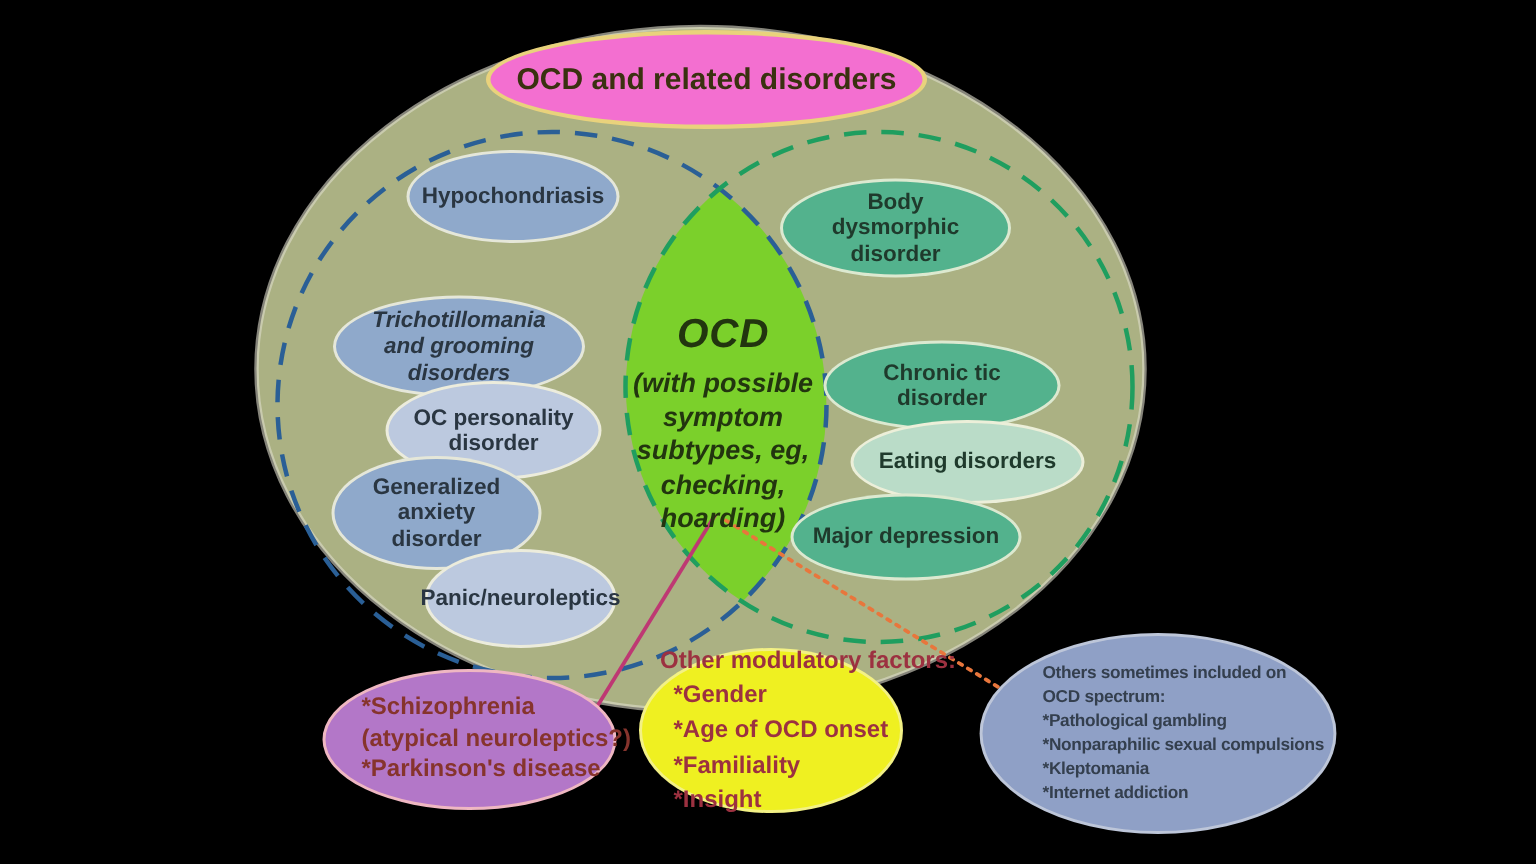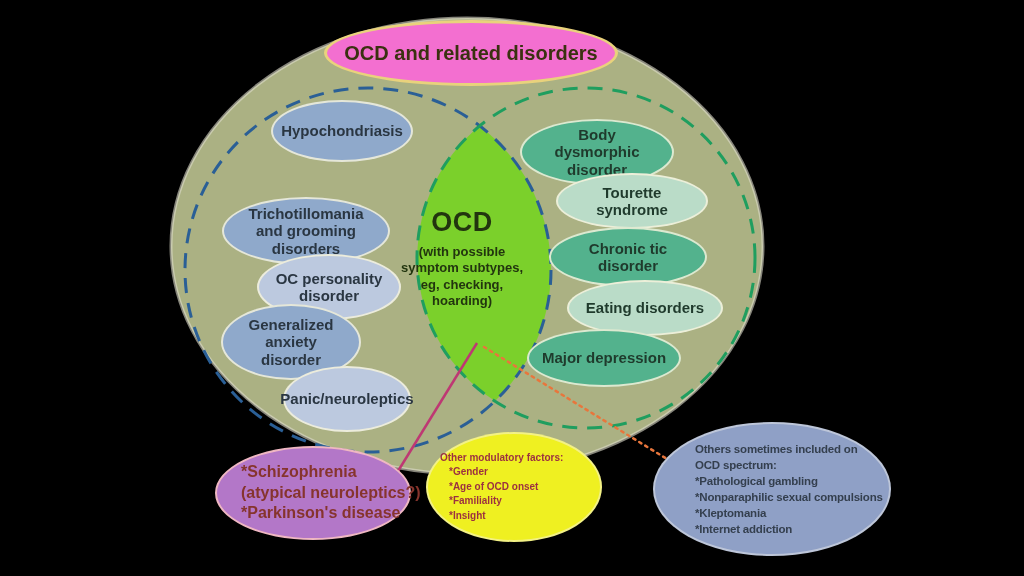--- a/index.html
+++ b/index.html
@@ -20,41 +20,42 @@
   .node.green-dark{background:var(--node_green_dark);color:var(--node_text_right);}
   .node.green-light{background:var(--node_green_light);color:var(--node_text_right);}
   .pad{padding:0 12px;}
   #title-banner{
     position:absolute;left:324px;top:20px;width:294px;height:66px;border-radius:50%;
     background:var(--pink);border:3px solid var(--pink_border);
     display:flex;align-items:center;justify-content:center;box-sizing:border-box;
   }
   #title-banner span{font-size:20px;font-weight:bold;color:var(--title_text);}
   #lens-text{
-    position:absolute;left:382px;top:207px;width:160px;
+    position:absolute;left:402px;top:207px;width:160px;
     display:flex;flex-direction:column;align-items:center;text-align:center;
     color:var(--lens_text);
+    font-style:italic;
   }
   #lens-text .heading{font-size:27px;font-weight:bold;letter-spacing:.5px;}
-  #lens-text .sub{font-size:13px;font-weight:bold;line-height:1.25;margin-top:6px;width:142px;}
+  #lens-text .sub{font-size:18px;font-weight:bold;line-height:1.25;margin-top:6px;width:142px;}
   .callout{
     position:absolute;border-radius:50%;box-sizing:border-box;
     display:flex;flex-direction:column;justify-content:center;align-items:flex-start;
     font-weight:bold;
   }
   .callout div{white-space:nowrap;}
   #callout-purple{
     left:215px;top:446px;width:196px;height:94px;
     background:var(--purple);border:2px solid var(--purple_border);
     color:var(--purple_text);font-size:16px;line-height:1.3;padding-left:24px;
   }
   #callout-yellow{
     left:426px;top:432px;width:176px;height:110px;
     background:var(--yellow);border:2px solid rgba(245,242,200,.6);
-    color:var(--yellow_text);font-size:10px;line-height:1.45;padding-left:12px;text-align:center;
+    color:var(--yellow_text);font-size:16px;line-height:1.45;padding-left:12px;text-align:center;
   }
   #callout-yellow .bullet{padding-left:9px;}
   #callout-blue{
     left:653px;top:422px;width:238px;height:134px;
     background:var(--callout_blue);border:2px solid rgba(235,235,235,.5);
     color:var(--blue_text);font-size:11.5px;line-height:1.4;padding-left:40px;
     letter-spacing:-.2px;
   }
 </style>
 </head>
@@ -71,38 +72,35 @@
     <line x1="484" y1="347" x2="667" y2="459" stroke-width="2.5" stroke-dasharray="2.5 4.5" stroke-linecap="round" stroke="#E8763C"></line>
   </svg>
 
   <div id="title-banner">
     <span>OCD and related disorders</span>
   </div>
 
   <div class="node blue-dark" style="left:271px;top:100px;width:142px;height:62px;">
     <span class="pad">Hypochondriasis</span>
   </div>
-  <div class="node blue-dark" style="left:222px;top:197px;width:168px;height:68px;">
+  <div class="node blue-dark" style="left:222px;top:197px;width:168px;height:68px;font-style:italic;">
     <span class="pad">Trichotillomania and grooming disorders</span>
   </div>
   <div class="node blue-light" style="left:257px;top:254px;width:144px;height:66px;">
     <span class="pad">OC personality disorder</span>
   </div>
   <div class="node blue-dark" style="left:221px;top:304px;width:140px;height:76px;">
     <span style="padding:0 14px;">Generalized anxiety disorder</span>
   </div>
   <div class="node blue-light" style="left:283px;top:366px;width:128px;height:66px;">
     <span style="padding:0 16px;">Panic/neuroleptics</span>
   </div>
 
   <div class="node green-dark" style="left:520px;top:119px;width:154px;height:66px;">
     <span class="pad">Body dysmorphic disorder</span>
-  </div>
-  <div class="node green-light" style="left:556px;top:173px;width:152px;height:56px;">
-    <span class="pad">Tourette syndrome</span>
   </div>
   <div class="node green-dark" style="left:549px;top:227px;width:158px;height:60px;">
     <span class="pad">Chronic tic disorder</span>
   </div>
   <div class="node green-light" style="left:567px;top:280px;width:156px;height:56px;">
     <span class="pad">Eating disorders</span>
   </div>
   <div class="node green-dark" style="left:527px;top:329px;width:154px;height:58px;">
     <span class="pad">Major depression</span>
   </div>

